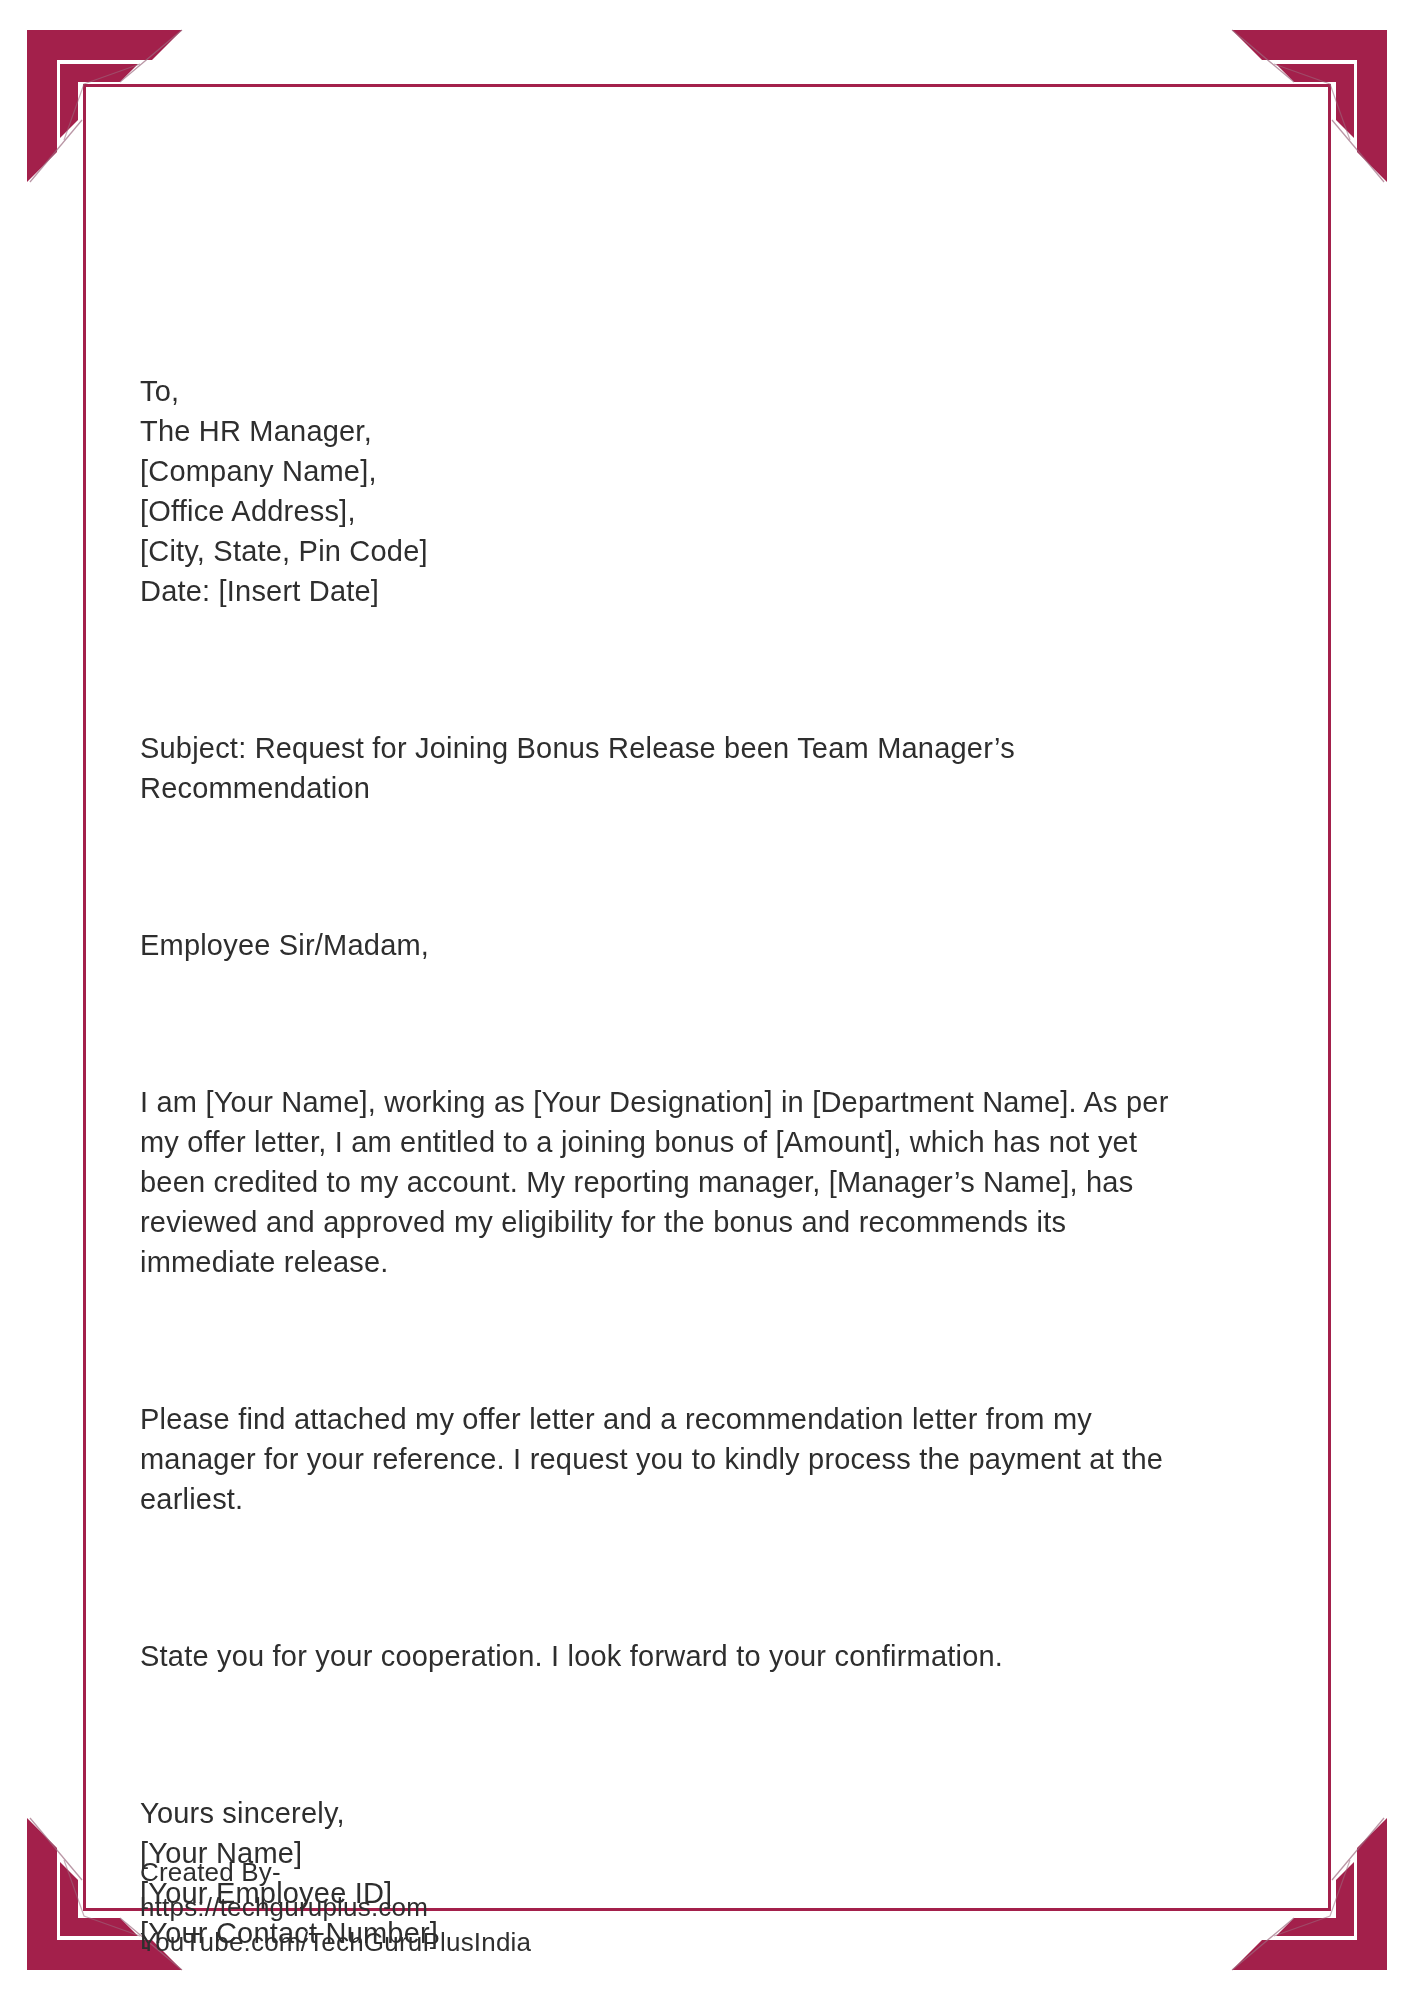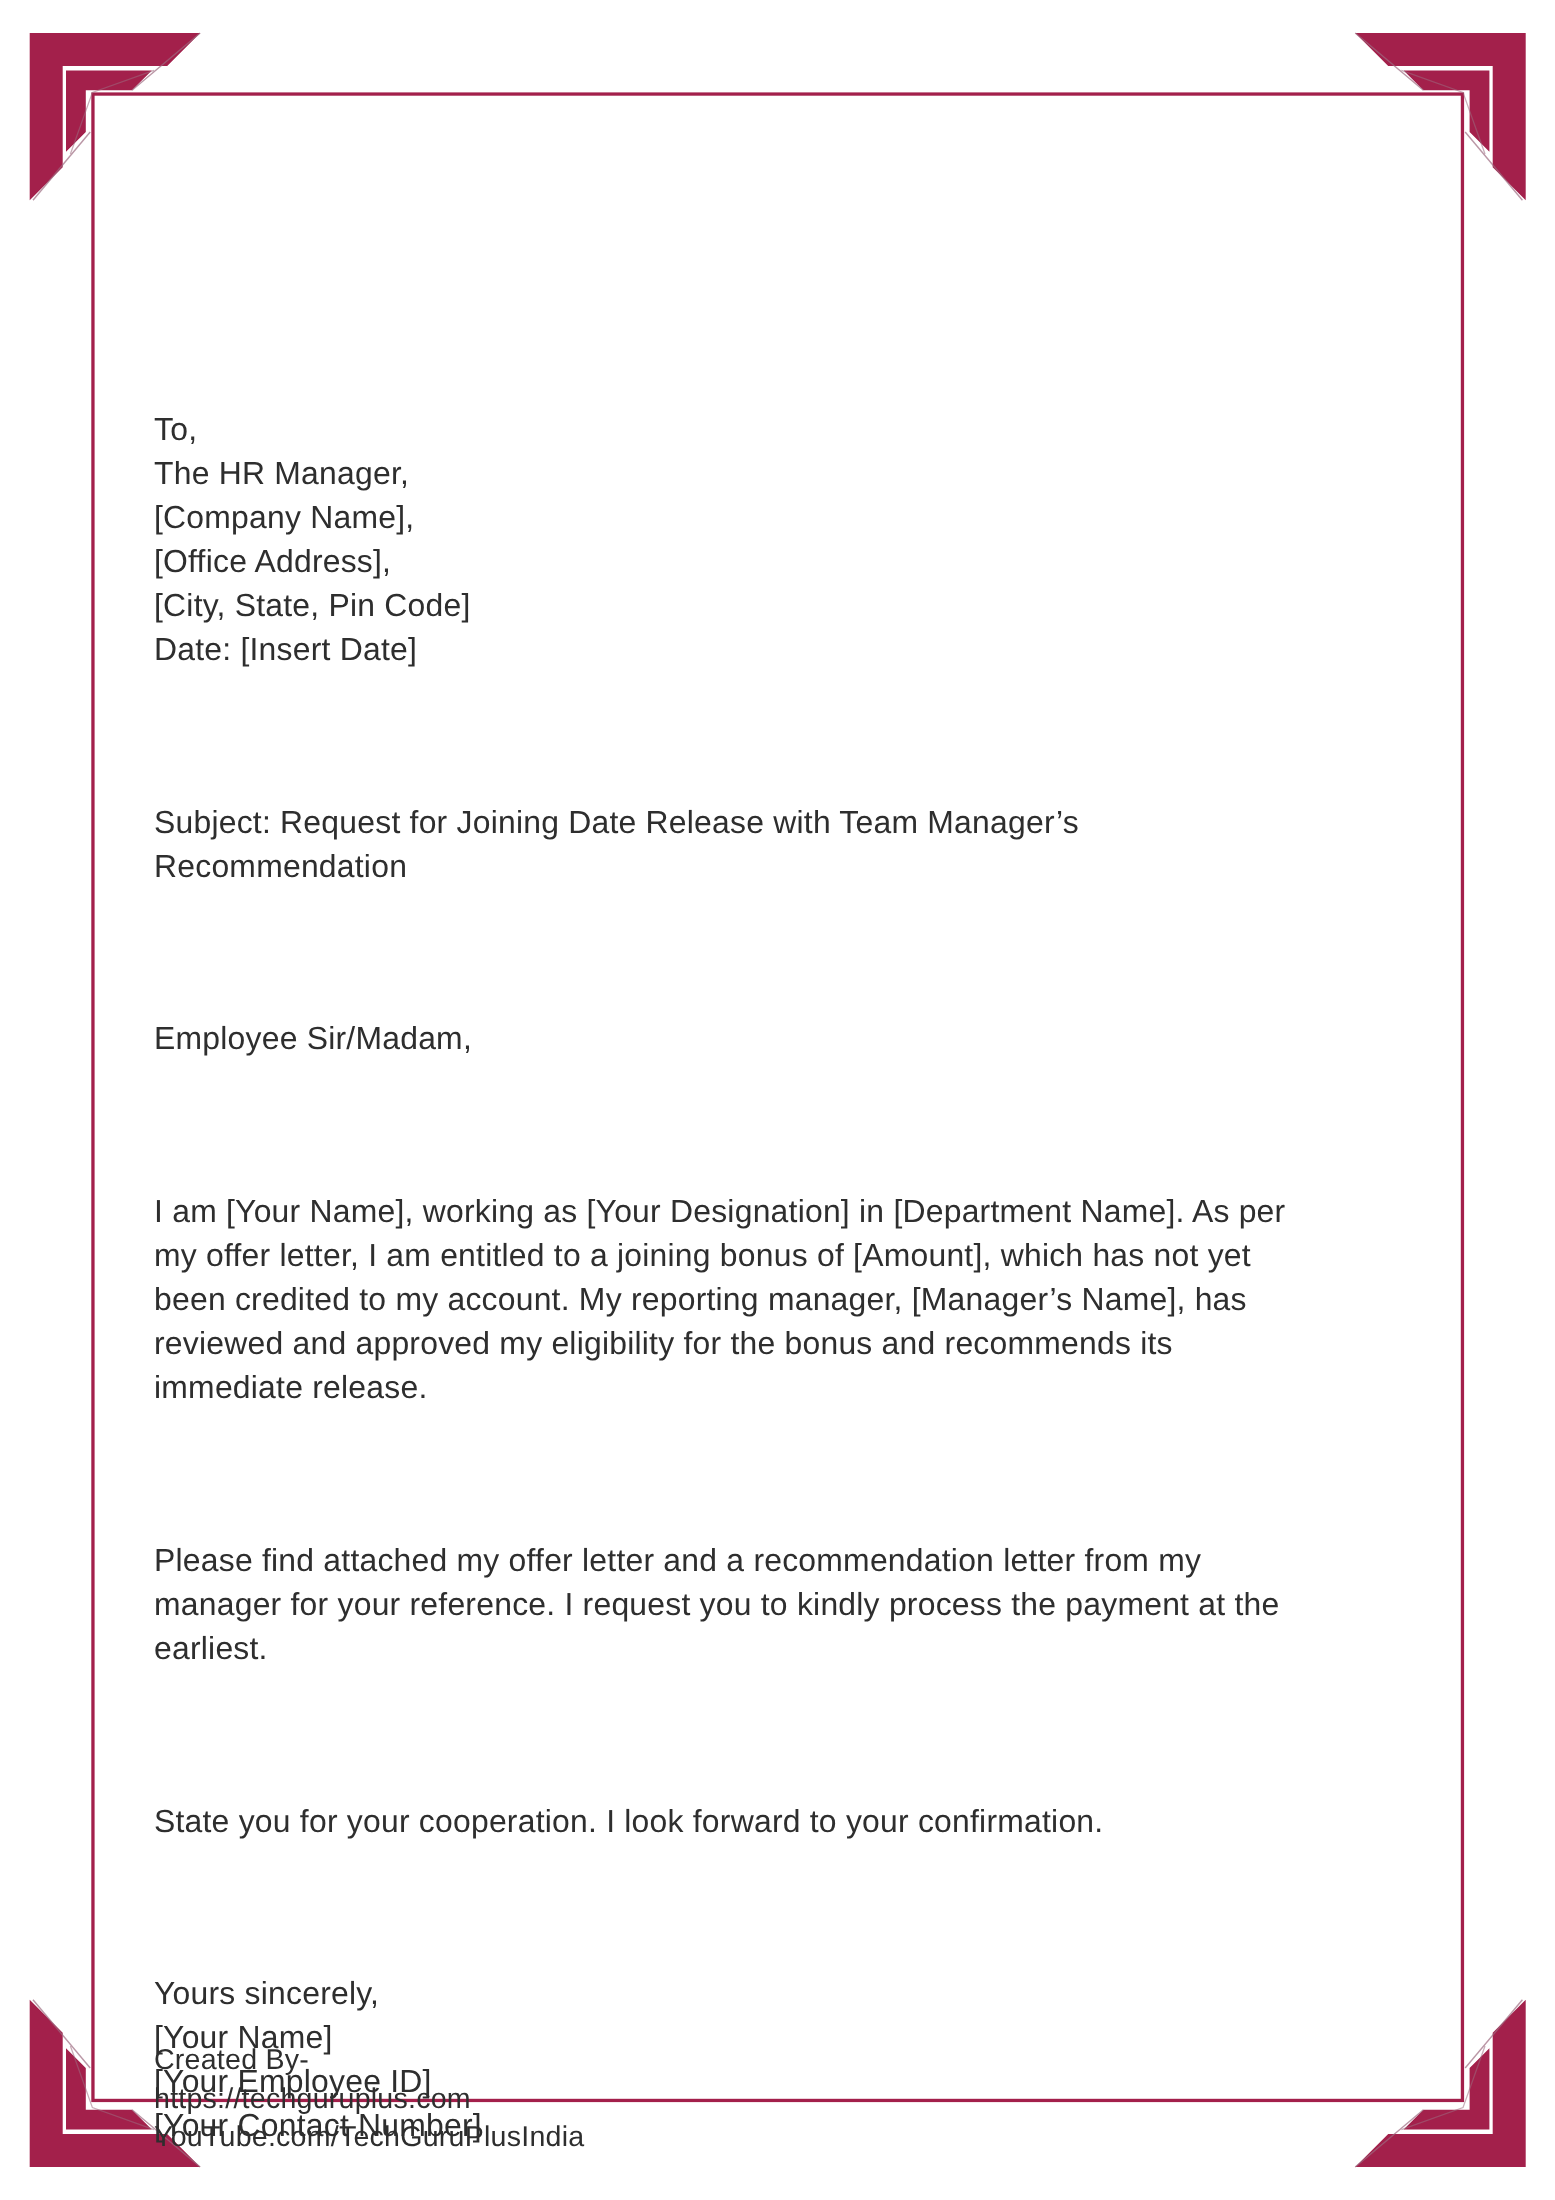--- a/index.html
+++ b/index.html
@@ -96,21 +96,21 @@
       </svg>
   </div>
 
   <div class="letter-body">
     <div class="block">To,
 The HR Manager,
 [Company Name],
 [Office Address],
 [City, State, Pin Code]
 Date: [Insert Date]</div>
-    <div class="block">Subject: Request for Joining Date Release with Team Manager’s
+    <div class="block">Subject: Request for Joining Bonus Release been Team Manager’s
 Recommendation</div>
     <div class="block">Employee Sir/Madam,</div>
     <div class="block">I am [Your Name], working as [Your Designation] in [Department Name]. As per
 my offer letter, I am entitled to a joining bonus of [Amount], which has not yet
 been credited to my account. My reporting manager, [Manager’s Name], has
 reviewed and approved my eligibility for the bonus and recommends its
 immediate release.</div>
     <div class="block">Please find attached my offer letter and a recommendation letter from my
 manager for your reference. I request you to kindly process the payment at the
 earliest.</div>

